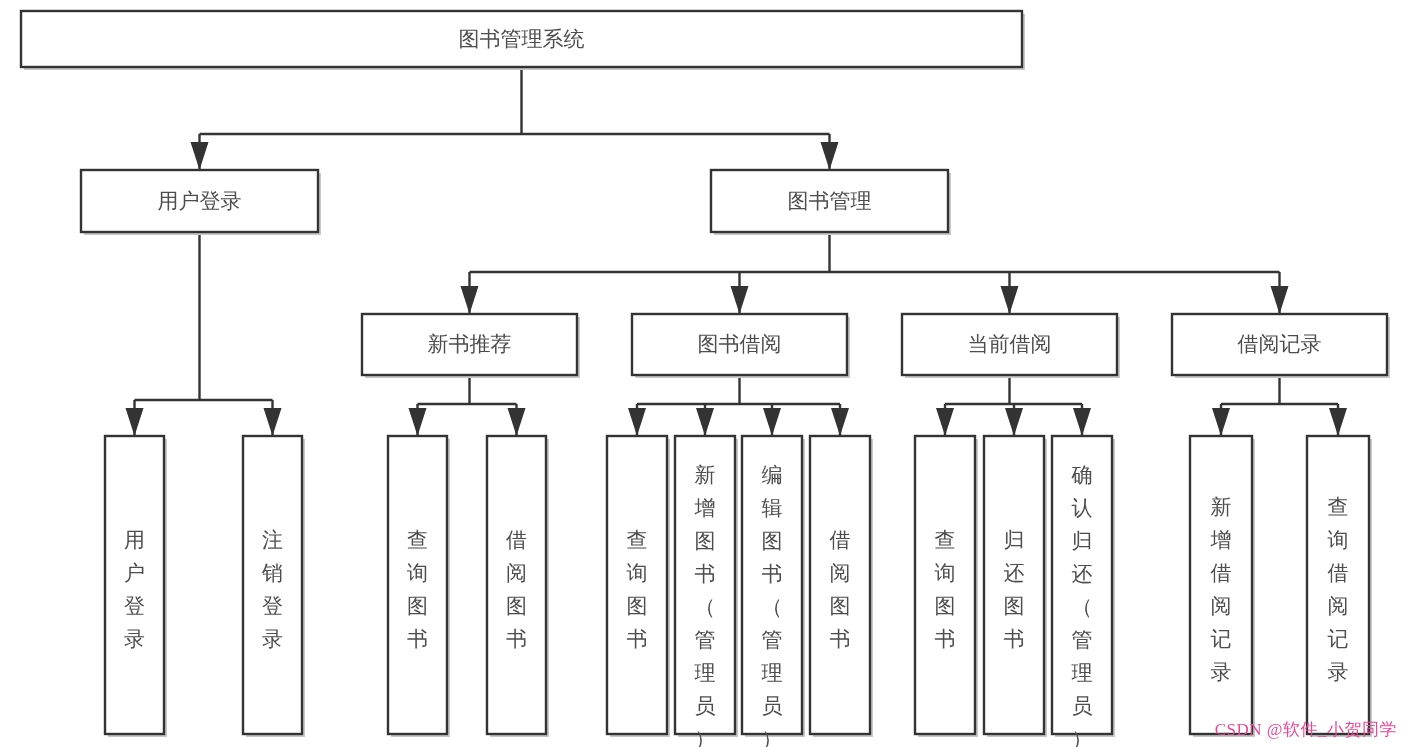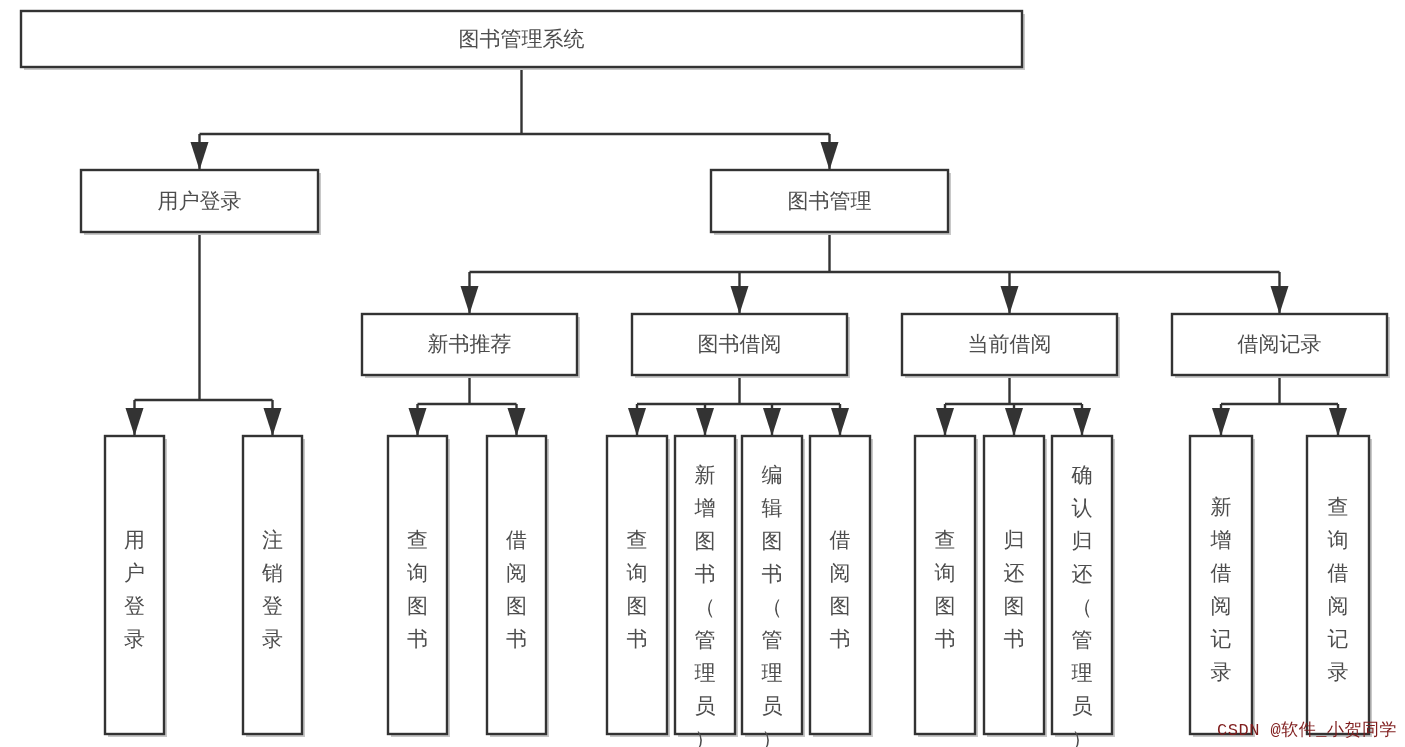--- a/index.html
+++ b/index.html
@@ -55,23 +55,23 @@
   .node-label-vertical {
     fill: #4d4d4d;
     font-family: "Liberation Sans", "DejaVu Sans", sans-serif;
     font-size: 21px;
     text-anchor: middle;
   }
   .watermark-text {
     position: absolute;
     right: 8px;
     bottom: 6px;
-    font-family: Liberation Mono, monospace;
+    font-family: Liberation Serif, serif;
     font-size: 17px;
-    color: #7f1d1d;
+    color: #ec4899;
     white-space: nowrap;
     letter-spacing: 0.5px;
     pointer-events: none;
   }
 </style>
 </head>
 <body>
 
 <div id="diagram-root">
   <svg class="diagram-canvas" viewBox="0 0 1405 747">

